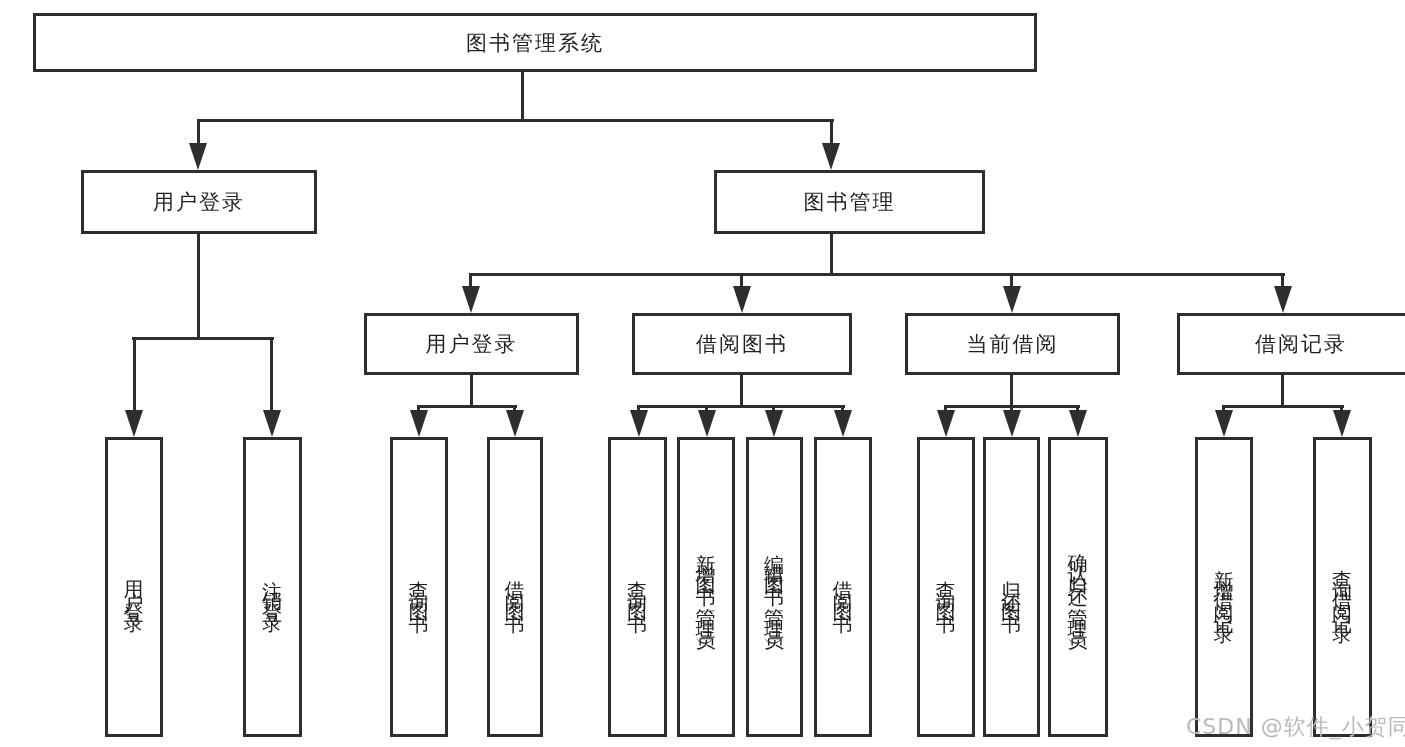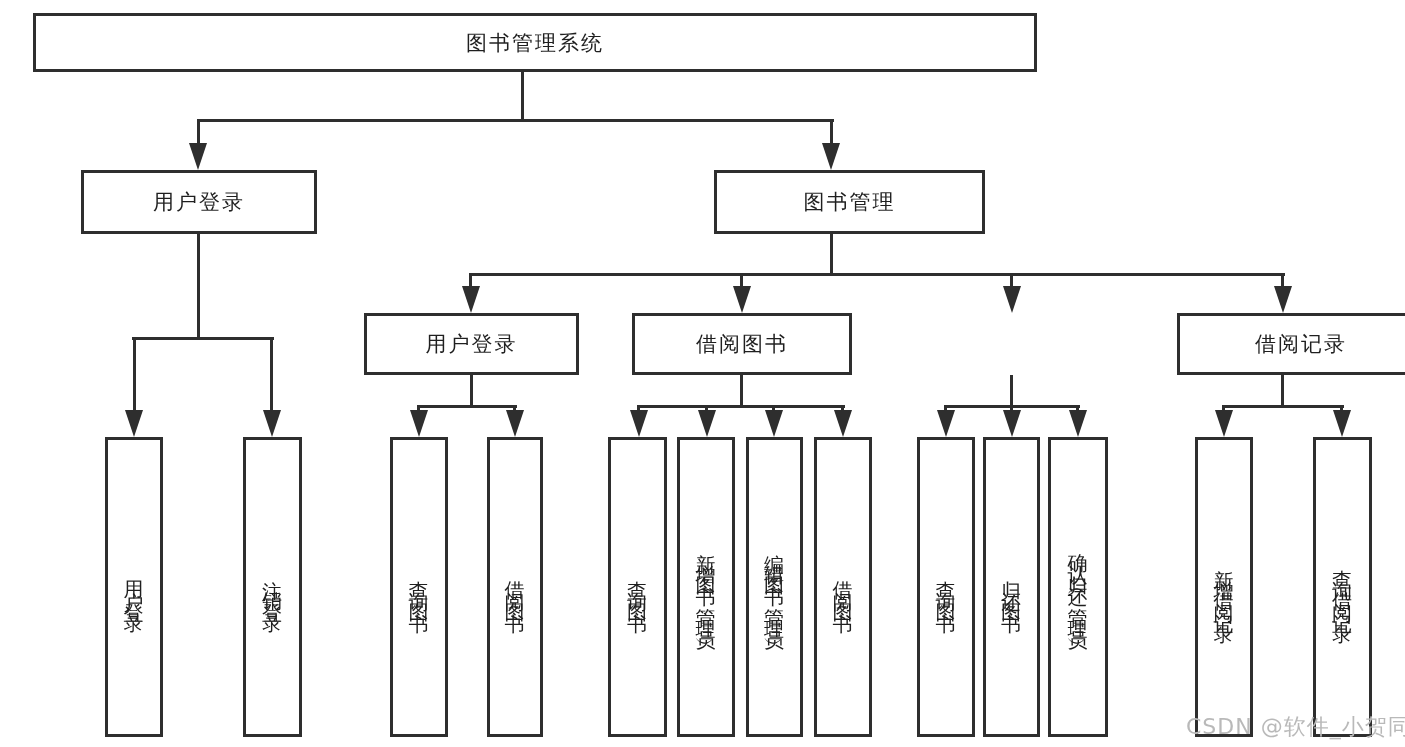--- a/index.html
+++ b/index.html
@@ -98,20 +98,23 @@
   <div class="arrow" style="left:1003px; top:286px;"></div>
   <div class="vline" style="left:1281px; top:273px; height:16px;"></div>
   <div class="arrow" style="left:1274px; top:286px;"></div>
 
   <div class="box" style="left:364px; top:313px; width:215px; height:62px;">
     <span>用户登录</span>
   </div>
   <div class="box" style="left:632px; top:313px; width:220px; height:62px;">
     <span>借阅图书</span>
   </div>
+  <div class="box" style="left:905px; top:313px; width:215px; height:62px;">
+    <span>当前借阅</span>
+  </div>
   <div class="box" style="left:1177px; top:313px; width:248px; height:62px;">
     <span>借阅记录</span>
   </div>
 
   <div class="vline" style="left:470px; top:375px; height:30px;"></div>
   <div class="hline" style="left:417px; top:405px; width:100px;"></div>
   <div class="vline" style="left:417px; top:405px; height:7px;"></div>
   <div class="arrow" style="left:410px; top:410px;"></div>
   <div class="vline" style="left:513px; top:405px; height:7px;"></div>
   <div class="arrow" style="left:506px; top:410px;"></div>

